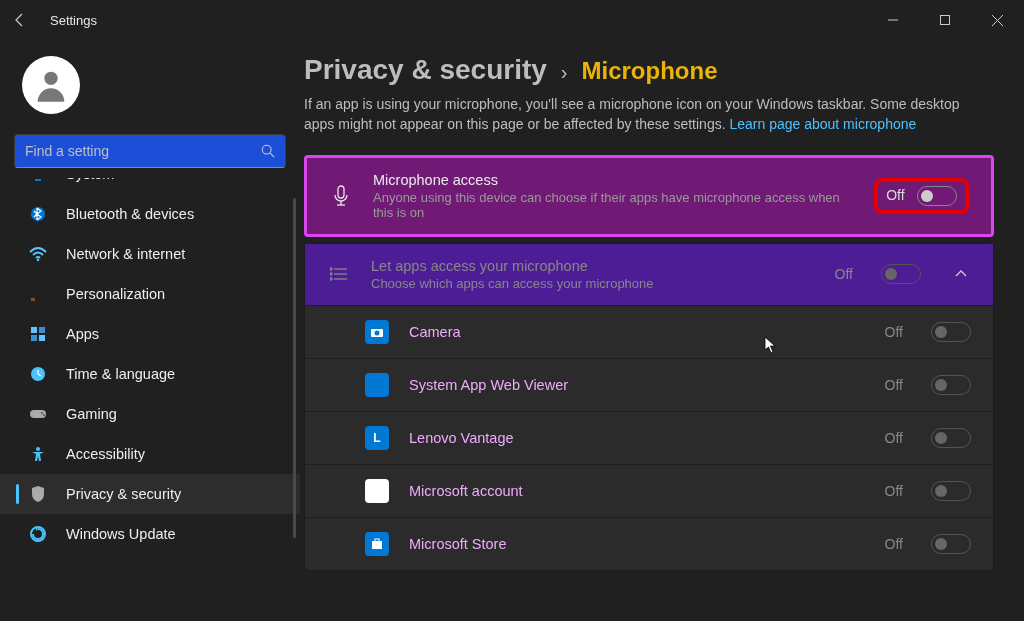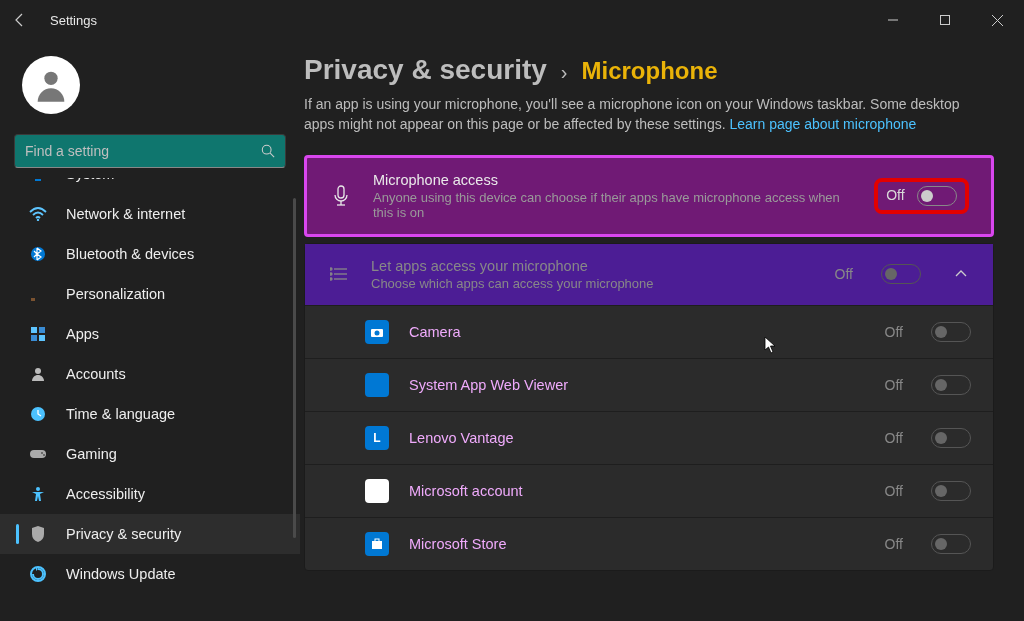--- a/index.html
+++ b/index.html
@@ -7,21 +7,21 @@
   .titlebar { height: 40px; display: flex; align-items: center; padding: 0 4px; }
   .back-arrow { width: 32px; height: 32px; display: flex; align-items: center; justify-content: center; cursor: pointer; }
   .titlebar-label { margin-left: 14px; font-size: 13px; color: #e8e8e8; }
   .win-controls { margin-left: auto; display: flex; gap: 6px; }
   .win-btn { width: 46px; height: 32px; display: flex; align-items: center; justify-content: center; cursor: pointer; }
   .body { display: flex; height: calc(100% - 40px); }
   .sidebar { width: 300px; padding: 8px 0 0 0; display: flex; flex-direction: column; }
   .avatar-row { padding: 8px 22px 16px; }
   .avatar { width: 58px; height: 58px; border-radius: 50%; background: #fff; display: flex; align-items: center; justify-content: center; }
   .avatar svg { fill: #777; }
-  .search-wrap { margin: 4px 14px 10px; display: flex; align-items: center; background: #0f766e; border: 1px solid #3a3a3a; border-bottom: 1px solid #888; border-radius: 4px; padding: 0 10px; height: 34px; }
+  .search-wrap { margin: 4px 14px 10px; display: flex; align-items: center; background: #1d4ed8; border: 1px solid #3a3a3a; border-bottom: 1px solid #888; border-radius: 4px; padding: 0 10px; height: 34px; }
   .search-input { flex: 1; background: transparent; border: none; outline: none; color: #ddd; font-size: 14px; }
   .search-input::placeholder { color: #bfbfbf; }
   .nav-scroll { flex: 1; overflow: hidden; position: relative; }
   .nav-list { position: absolute; top: -24px; left: 0; right: 0; }
   .nav-item { display: flex; align-items: center; height: 40px; padding: 0 20px 0 28px; cursor: pointer; position: relative; }
   .nav-item.active { background: #2d2d2d; }
   .nav-item.active::before { content: ""; position: absolute; left: 16px; top: 10px; bottom: 10px; width: 3px; background: #4cc2ff; border-radius: 2px; }
   .nav-icon { width: 20px; height: 20px; display: flex; align-items: center; justify-content: center; }
   .nav-label { margin-left: 18px; font-size: 14.5px; color: #eee; }
   .nav-scroll-indicator { position: absolute; right: 4px; top: 20px; width: 3px; height: 340px; background: #4a4a4a; border-radius: 2px; }
@@ -110,64 +110,55 @@
             <span class="nav-icon">
               <svg width="18" height="14" viewBox="0 0 18 14">
                 <rect x="1" y="1" width="16" height="10" rx="1" fill="#0078d4"></rect>
                 <rect x="6" y="12" width="6" height="2" fill="#0078d4"></rect>
               </svg>
             </span>
             <span class="nav-label">System</span>
           </div>
           <div class="nav-item">
             <span class="nav-icon">
+              <svg width="14" height="18" viewBox="0 0 14 18">
+                <circle cx="7" cy="9" r="7" fill="#0078d4"></circle>
+                <path d="M6 3 L10 6 L6 9 L10 12 L6 15 M6 3 L6 15 M3 6 L6 9 M3 12 L6 9" stroke="#fff" stroke-width="1.2" fill="none"></path>
+              </svg>
+            </span>
+            <span class="nav-label">Bluetooth &amp; devices</span>
+          </div>
+          <div class="nav-item">
+            <span class="nav-icon">
               <svg width="18" height="14" viewBox="0 0 18 14">
                 <path d="M1 5 Q9 -3 17 5 M4 8 Q9 3 14 8 M7 11 Q9 9 11 11" stroke="#5ec5ff" stroke-width="1.8" fill="none"></path>
                 <circle cx="9" cy="13" r="1.2" fill="#5ec5ff"></circle>
               </svg>
             </span>
             <span class="nav-label">Network &amp; internet</span>
-          </div>
-          <div class="nav-item">
-            <span class="nav-icon">
-              <svg width="14" height="18" viewBox="0 0 14 18">
-                <circle cx="7" cy="9" r="7" fill="#0078d4"></circle>
-                <path d="M6 3 L10 6 L6 9 L10 12 L6 15 M6 3 L6 15 M3 6 L6 9 M3 12 L6 9" stroke="#fff" stroke-width="1.2" fill="none"></path>
-              </svg>
-            </span>
-            <span class="nav-label">Bluetooth &amp; devices</span>
           </div>
           <div class="nav-item">
             <span class="nav-icon">
               <svg width="16" height="16" viewBox="0 0 16 16">
                 <path d="M2 14 L5 11 L14 2 L11 5 L2 14" fill="#d4a762"></path>
                 <rect x="1" y="12" width="4" height="3" fill="#7a5230"></rect>
               </svg>
             </span>
             <span class="nav-label">Personalization</span>
           </div>
           <div class="nav-item">
             <span class="nav-icon">
               <svg width="16" height="16" viewBox="0 0 16 16">
                 <rect x="1" y="1" width="6" height="6" fill="#5ec5ff"></rect>
                 <rect x="9" y="1" width="6" height="6" fill="#3a8cd4"></rect>
                 <rect x="1" y="9" width="6" height="6" fill="#3a8cd4"></rect>
                 <rect x="9" y="9" width="6" height="6" fill="#5ec5ff"></rect>
               </svg>
             </span>
             <span class="nav-label">Apps</span>
-          </div>
-          <div class="nav-item">
-            <span class="nav-icon">
-              <svg width="16" height="16" viewBox="0 0 16 16" fill="#bbb">
-                <circle cx="8" cy="5" r="3"></circle>
-                <path d="M2 15c0-3.3 2.7-6 6-6s6 2.7 6 6z"></path>
-              </svg>
-            </span>
-            <span class="nav-label">Accounts</span>
           </div>
           <div class="nav-item">
             <span class="nav-icon">
               <svg width="16" height="16" viewBox="0 0 16 16">
                 <circle cx="8" cy="8" r="7" fill="#4cc2ff"></circle>
                 <path d="M8 4 L8 8 L11 10" stroke="#fff" stroke-width="1.3" fill="none"></path>
               </svg>
             </span>
             <span class="nav-label">Time &amp; language</span>
           </div>

